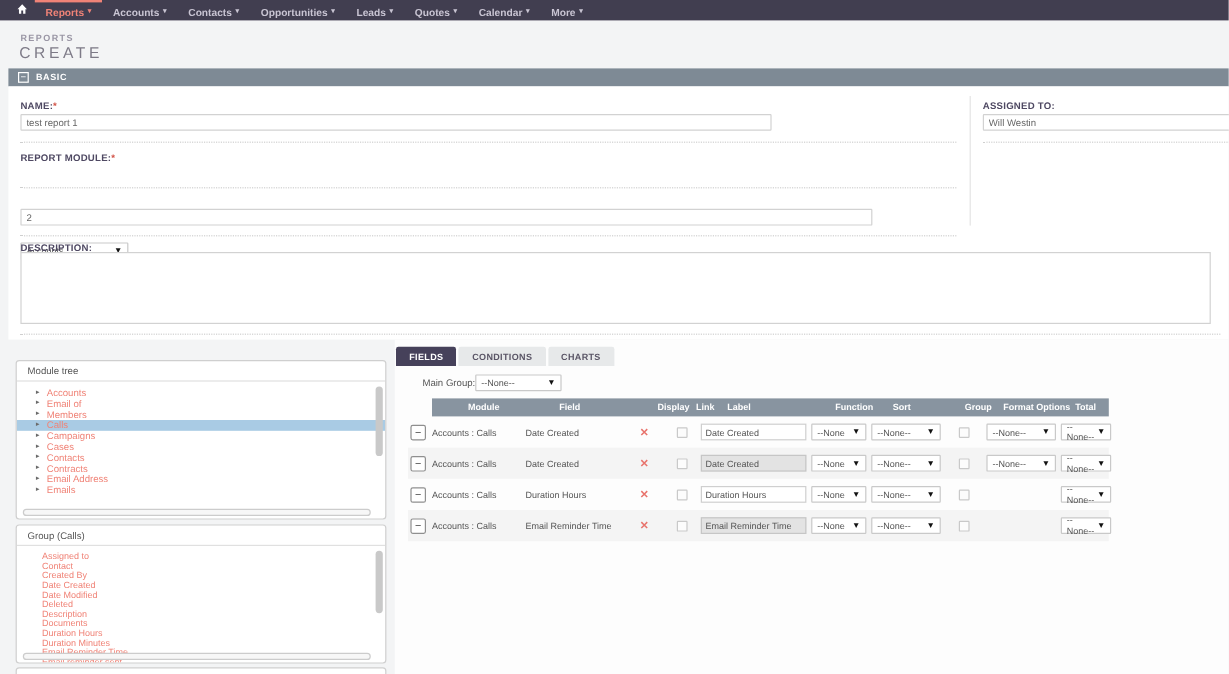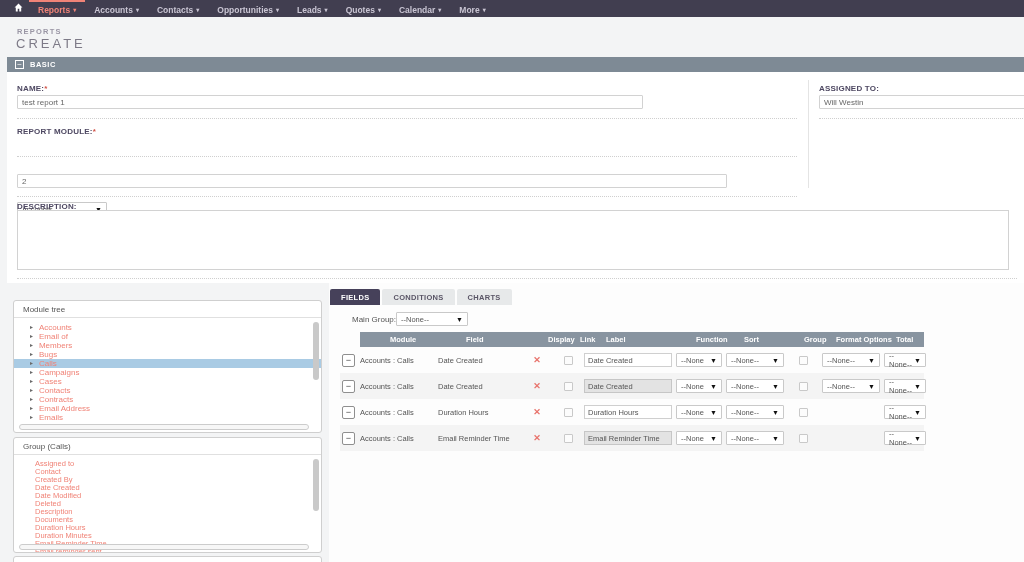--- a/index.html
+++ b/index.html
@@ -167,24 +167,20 @@
         <span class="tree-label">Accounts</span>
       </div>
       <div class="tree-item">
         <span class="tree-arrow">►</span>
         <span class="tree-label">Email of</span>
       </div>
       <div class="tree-item">
         <span class="tree-arrow">►</span>
         <span class="tree-label">Members</span>
       </div>
-      <div class="tree-item">
-        <span class="tree-arrow">►</span>
-        <span class="tree-label">Bugs</span>
-      </div>
       <div class="tree-item selected">
         <span class="tree-arrow">►</span>
         <span class="tree-label">Calls</span>
       </div>
       <div class="tree-item">
         <span class="tree-arrow">►</span>
         <span class="tree-label">Campaigns</span>
       </div>
       <div class="tree-item">
         <span class="tree-arrow">►</span>

